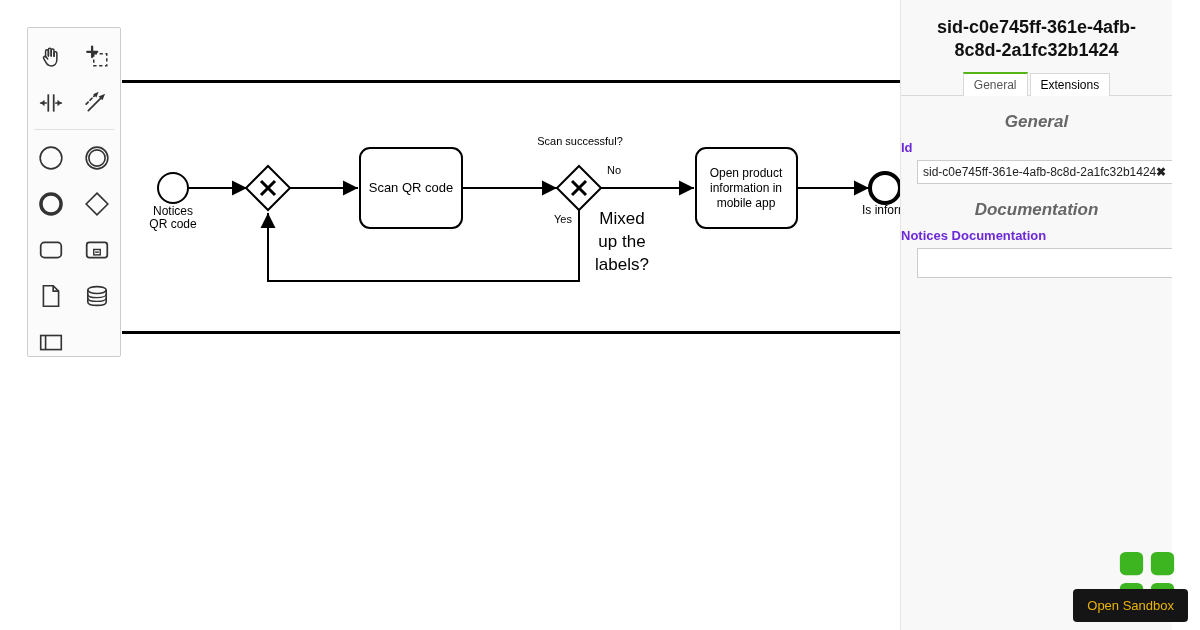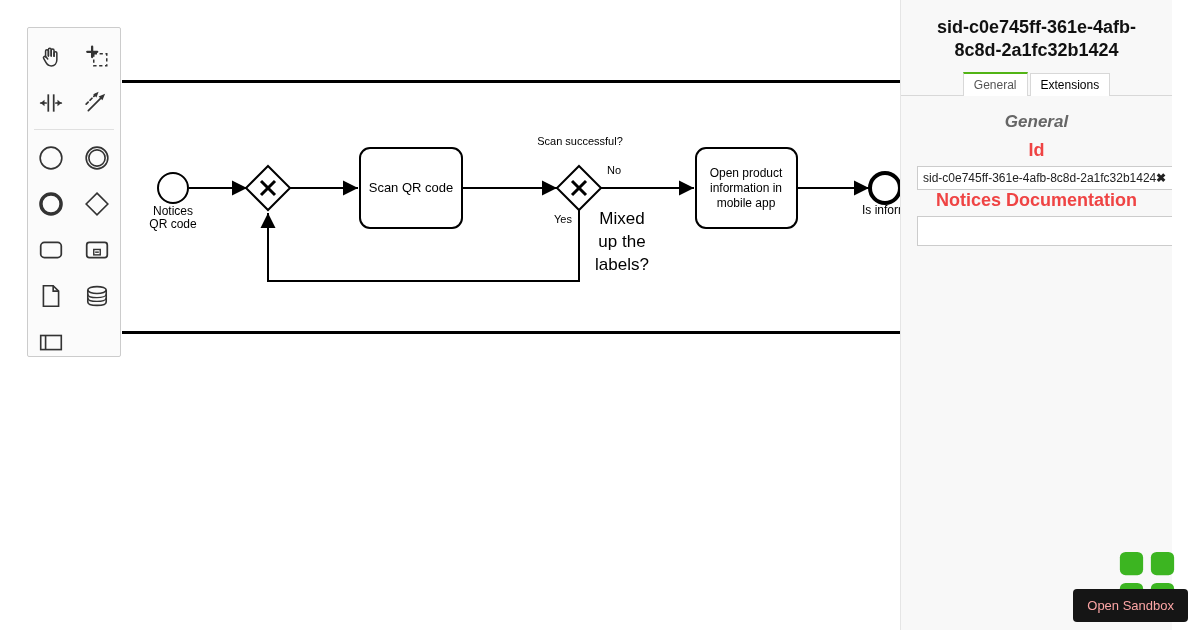--- a/index.html
+++ b/index.html
@@ -75,22 +75,22 @@
   }
   .tab.active { border-top: 2px solid #52b415; color: #555555; }
 
   .group-title {
     text-align: center;
     font-size: 17px; font-weight: bold; font-style: italic;
     color: #666666;
     margin: 16px 0 8px 0;
   }
   .field-label {
-    text-align: center;
-    font-size: 18px; font-weight: bold; color: #ef4444;
+    text-align: left;
+    font-size: 13px; font-weight: bold; color: #6d28d9;
     margin-bottom: 5px;
   }
   .field-wrap { position: relative; margin: 0 1px 0 16px; }
   .txt-input {
     width: 283px; height: 24px;
     border: 1px solid #cccccc; background: #ffffff;
     font-size: 12px; color: #222222;
     padding: 2px 16px 2px 5px;
     font-family: "Liberation Sans", sans-serif;
     outline: none;
@@ -106,21 +106,21 @@
     border: 1px solid #cccccc; background: #ffffff;
     font-size: 12px; font-family: "Liberation Sans", sans-serif;
     resize: vertical; outline: none; display: block;
   }
 
   
   #sandbox { position: absolute; right: 12px; bottom: 8px; z-index: 40; }
   #sandbox-logo { position: absolute; right: 10px; bottom: 8px; }
   #sandbox-btn {
     position: relative;
-    background: #151515; color: #fca5a5;
+    background: #151515; color: #eab308;
     font-size: 13px; border-radius: 4px;
     padding: 9px 14px;
     cursor: pointer;
     white-space: nowrap;
   }
 
   text { font-family: "Liberation Sans", sans-serif; }
 </style>
 </head>
 <body>
@@ -307,20 +307,21 @@
 
     <div class="group-title">General</div>
 
     <div class="field-label">Id</div>
 
     <div class="field-wrap">
       <input class="txt-input" type="text" value="sid-c0e745ff-361e-4afb-8c8d-2a1fc32b1424" style="">
       <span class="clear-x">✖</span>
     </div>
 
+    <div class="group-title">Documentation</div>
 
     <div class="field-label">Notices Documentation</div>
 
     <textarea class="doc-area" placeholder="" style=""></textarea>
   </div>
 
   <div id="sandbox">
     <div id="sandbox-logo">
       <svg width="62" height="62" viewBox="0 0 24 24">
         <rect x="1.5" y="1.5" width="9" height="9" rx="2.2" fill="#3cb521"></rect>

